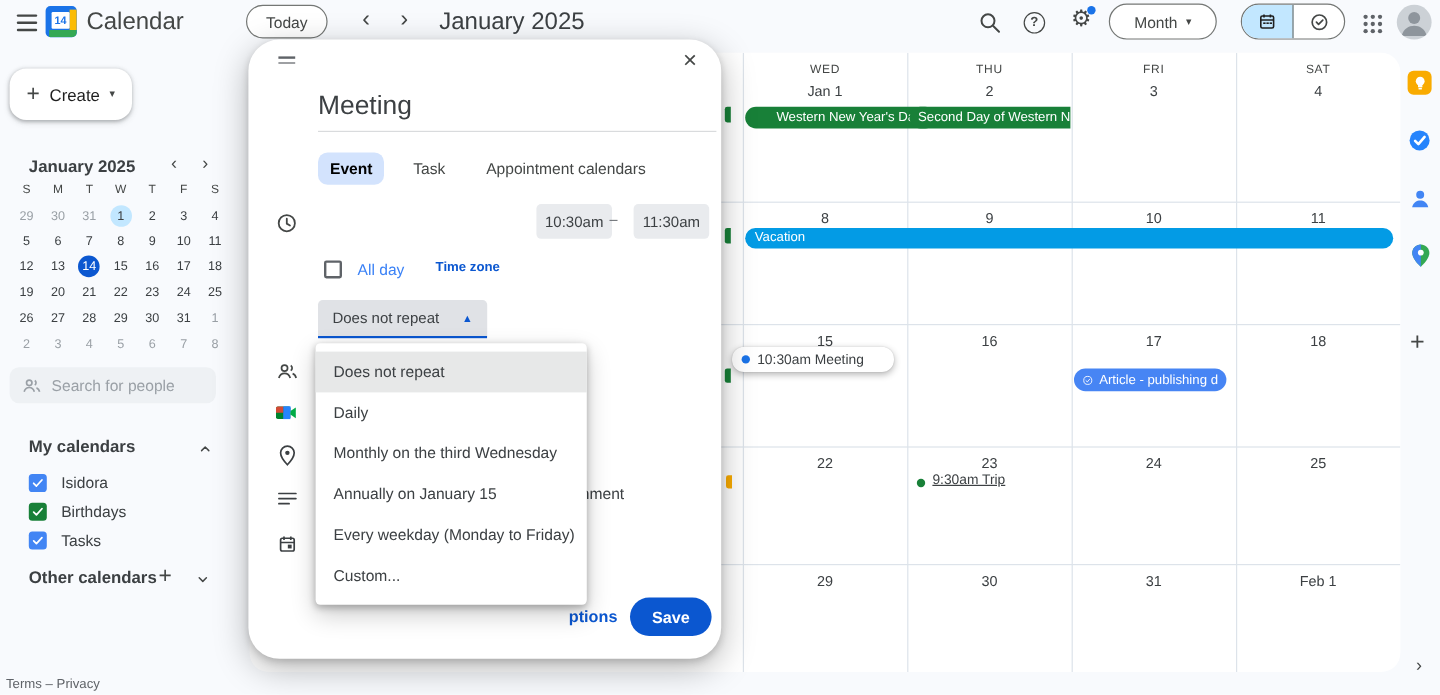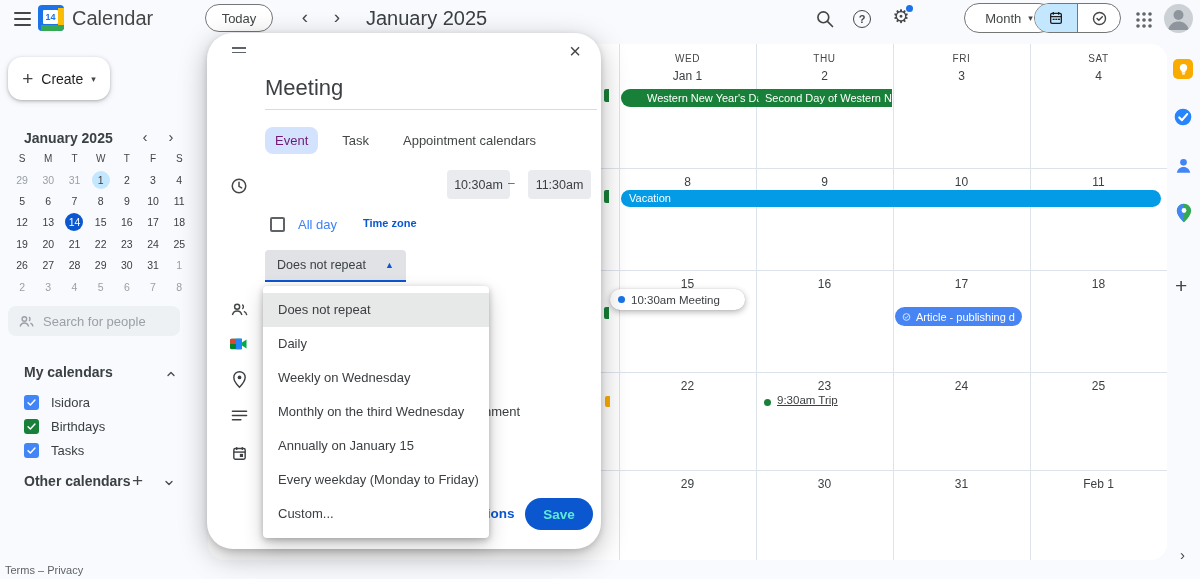--- a/index.html
+++ b/index.html
@@ -22,21 +22,21 @@
               display:flex; align-items:center; justify-content:center; font-size:9px; font-weight:bold; color:#1a73e8; }
   .app-name { left:72px; top:7px; font-size:20px; color:#444746; }
   .pill-btn { height:28px; border:1px solid #747775; border-radius:15px; background:#fff; display:flex; align-items:center; justify-content:center; font-size:13px; color:#444746; cursor:pointer; }
   .today-btn { left:205px; top:4px; width:68px; }
   .nav-ar { top:6px; font-size:19px; color:#444746; cursor:pointer; width:22px; text-align:center; }
   .view-title { left:366px; top:7px; font-size:20px; color:#3c4043; }
   .hicon { top:8px; width:22px; height:22px; cursor:pointer; display:flex; align-items:center; justify-content:center; }
   .gear-wrap { left:888px; top:5px; width:26px; height:26px; font-size:19px; color:#444746; text-align:center; cursor:pointer; }
   .gear-dot { position:absolute; right:1px; top:0; width:7px; height:7px; border-radius:50%; background:#1a73e8; }
   .help-circle { width:18px; height:18px; border:1.7px solid #444746; border-radius:50%; display:flex; align-items:center; justify-content:center; font-size:11px; font-weight:bold; color:#444746; }
-  .month-pill { left:964px; top:3px; width:90px; height:30px; gap:7px; }
+  .month-pill { left:924px; top:3px; width:90px; height:30px; gap:7px; }
   .view-toggle { left:1034px; top:3px; width:87px; height:30px; border:1px solid #747775; border-radius:15px; background:#fff; display:flex; overflow:hidden; cursor:pointer; }
   .vt-half { flex:1; display:flex; align-items:center; justify-content:center; }
   .vt-cal { background:#c2e7ff; border-right:1px solid #747775; }
   .avatar { left:1164px; top:4px; width:29px; height:29px; border-radius:50%; background:#ccd1d6; overflow:hidden; cursor:pointer; }
 
   
   .create-btn { left:8px; top:57px; width:102px; height:43px; background:#fff; border-radius:14px;
     box-shadow:0 1px 3px rgba(60,64,67,.3),0 2px 6px rgba(60,64,67,.15);
     display:flex; align-items:center; justify-content:center; gap:8px; cursor:pointer; }
   .create-plus { font-size:19px; color:#444746; font-weight:400; }
@@ -92,36 +92,36 @@
   
   .dialog { left:207px; top:33px; width:394px; height:516px; background:#fff; border-radius:26px; z-index:40;
     box-shadow:0 8px 28px rgba(0,0,0,.28),0 2px 6px rgba(0,0,0,.15); }
   .drag-handle { left:25px; top:14px; width:14px; display:flex; flex-direction:column; gap:3px; cursor:grab; }
   .drag-handle i { height:1.5px; background:#5f6368; display:block; }
   .dlg-close { right:14px; top:6px; font-size:20px; color:#444746; cursor:pointer; width:24px; height:24px; text-align:center; line-height:24px; }
   .dlg-title { left:58px; top:42px; width:332px; font-size:22px; color:#3c4043; border:none; outline:none;
     border-bottom:1px solid #d9dbdd; padding-bottom:8px; background:transparent; font-family:inherit; }
   .dlg-tabs { left:58px; top:94px; display:flex; align-items:center; gap:14px; }
   .tab { font-size:13px; color:#444746; padding:6px 10px; border-radius:8px; cursor:pointer; white-space:nowrap; }
-  .tab.active { background:#d3e3fd; color:#701a75; font-weight:normal;text-align:center; }
+  .tab.active { background:#d3e3fd; color:#000000; font-weight:bold;text-align:center; }
   .gray-pill { background:#e9ebee; border-radius:4px; font-size:12.5px; color:#3c4043; display:flex; align-items:center; justify-content:center; cursor:pointer; }
   .date-pill { left:58px; top:137px; width:155px; height:29px; }
   .time-pill { top:137px; width:63px; height:29px; }
   .time-dash { left:301px; top:143px; font-size:12px; color:#5f6368; }
   .allday-box { left:63px; top:184px; width:15px; height:15px; border:2px solid #5f6368; border-radius:2px; cursor:pointer; }
   .allday-lbl { left:91px; top:184px; font-size:13px; color:#3b82f6; }
   .tz-link { left:156px; top:184px; font-size:11px; font-weight:bold; color:#0b57d0; cursor:pointer; }
   .repeat-select { left:58px; top:217px; width:141px; height:32px; background:#e0e2e6; border-radius:4px 4px 0 0;
     border-bottom:2px solid #0b57d0; display:flex; align-items:center; justify-content:space-between; padding:0 12px; font-size:12.5px; color:#3c4043; cursor:pointer; }
   .repeat-select .caret { color:#0b57d0; }
   .dlg-icon { left:22px; width:20px; height:20px; display:flex; align-items:center; justify-content:center; }
   .frag-dark { font-size:13px; color:#3c4043; }
   .frag-gray { font-size:11px; color:#757a80; }
   .frag-blue { font-size:13.5px; font-weight:bold; color:#0b57d0; cursor:pointer; }
-  .save-btn { left:318px; top:465px; width:68px; height:32px; background:#0b57d0; color:#5eead4; border:none; border-radius:16px;
+  .save-btn { left:318px; top:465px; width:68px; height:32px; background:#0b57d0; color:#ffffff; border:none; border-radius:16px;
     font-size:13.5px; font-weight:bold; cursor:pointer; font-family:inherit; }
 
   
   .menu { left:263px; top:286px; width:226px; background:#fff; border-radius:4px; z-index:50; padding:7px 0;
     box-shadow:0 2px 6px rgba(0,0,0,.25),0 8px 20px rgba(0,0,0,.2); }
   .menu-item { height:34px; line-height:34px; padding:0 15px; font-size:13px; color:#3c4043; cursor:pointer; white-space:nowrap; }
   .menu-item.selected { background:#e7e8e8; }
 </style>
 </head>
 <body>
@@ -525,18 +525,17 @@
   <div class="abs frag-gray" style="left:258px; top:421px;">fore</div>
   <div class="abs frag-blue" style="left:267px; top:473px;">ptions</div>
 
   <button class="abs save-btn">Save</button>
 </div>
 
 <div class="abs menu">
 
 <div class="menu-item selected">Does not repeat</div>
     <div class="menu-item">Daily</div>
-    <div class="menu-item">Weekly on Wednesday</div>
     <div class="menu-item">Monthly on the third Wednesday</div>
     <div class="menu-item">Annually on January 15</div>
     <div class="menu-item">Every weekday (Monday to Friday)</div>
     <div class="menu-item">Custom...</div>
   </div>
 
 </body></html>

